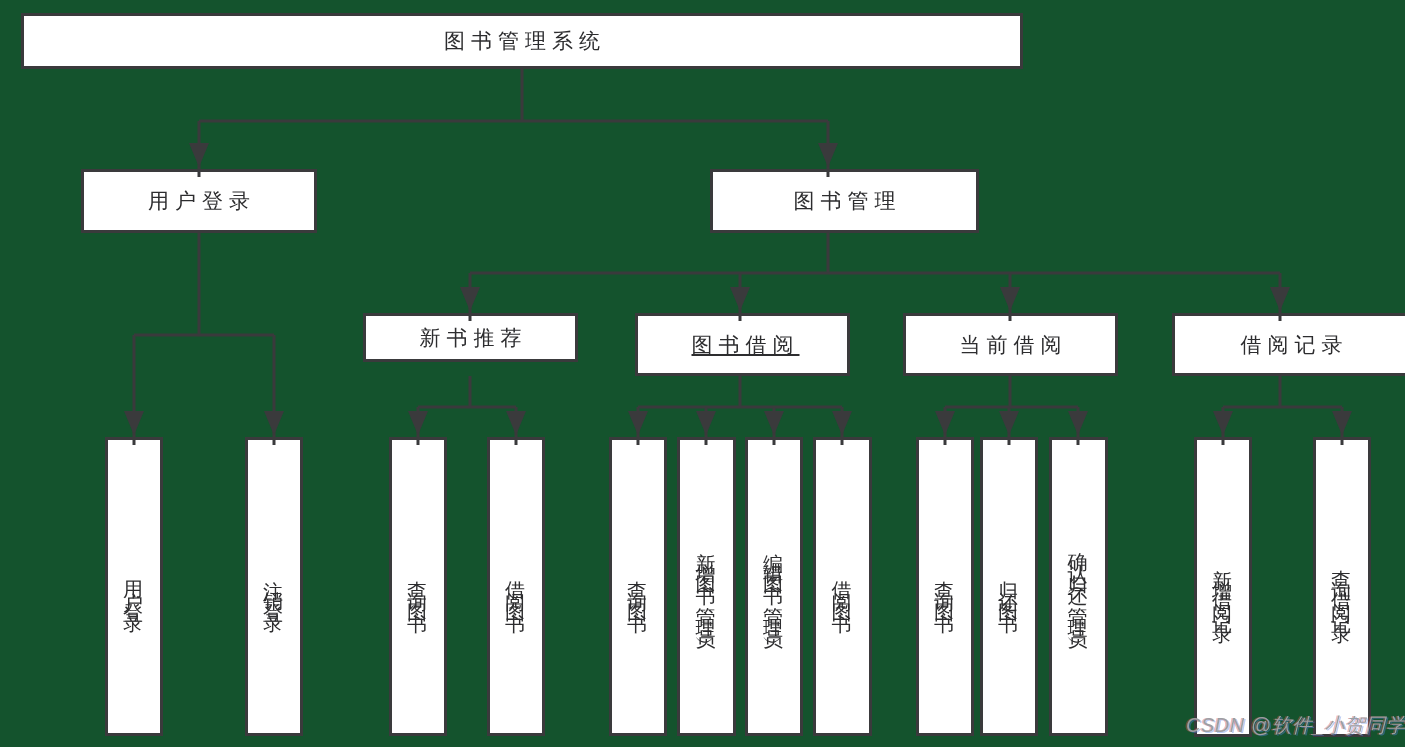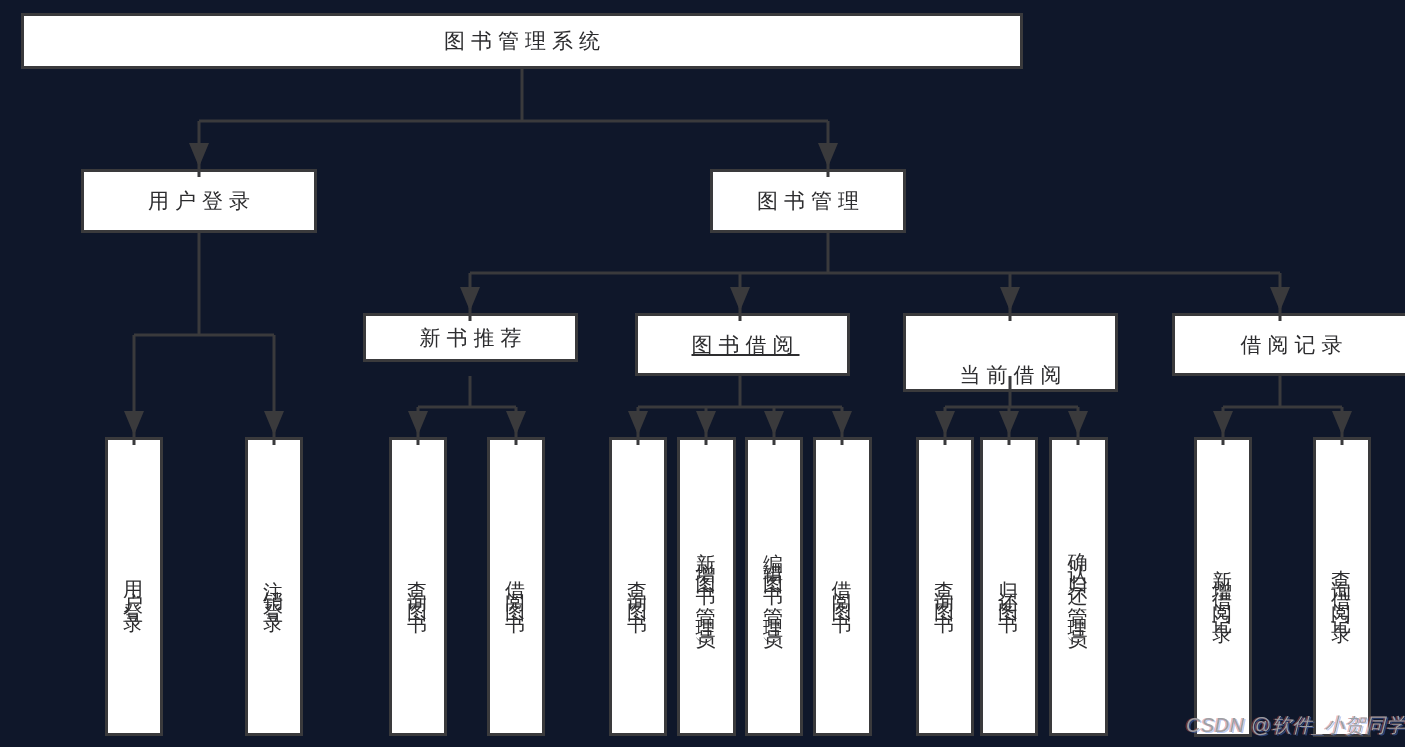--- a/index.html
+++ b/index.html
@@ -1,20 +1,20 @@
 <!DOCTYPE html>
 <html><head>
 <meta charset="utf-8">
 <style>
   html, body { margin: 0; padding: 0; background: #ffffff; }
   .stage {
     position: relative;
     width: 1405px;
     height: 747px;
-    background: #0f172a;
+    background: #14532d;
     overflow: hidden;
     font-family: "Liberation Sans", "DejaVu Sans", sans-serif;
   }
   .node {
     position: absolute;
     box-sizing: border-box;
     background: #ffffff;
     border: 3px solid #3a3a3c;
     display: flex;
     align-items: center;
@@ -103,31 +103,31 @@
     </g>
   </svg>
 
   <div class="node h" style="left:21px; top:13px; width:1002px; height:56px;">
     <span class="lbl">图书管理系统</span>
   </div>
 
   <div class="node h" style="left:81px; top:169px; width:236px; height:64px;">
     <span class="lbl">用户登录</span>
   </div>
-  <div class="node h" style="left:710px; top:169px; width:196px; height:64px;">
+  <div class="node h" style="left:710px; top:169px; width:269px; height:64px;">
     <span class="lbl">图书管理</span>
   </div>
 
   <div class="node h" style="left:363px; top:313px; width:215px; height:49px;">
     <span class="lbl">新书推荐</span>
   </div>
   <div class="node h" style="left:635px; top:313px; width:215px; height:63px;text-decoration:underline;">
     <span class="lbl">图书借阅</span>
   </div>
-  <div class="node h" style="left:903px; top:313px; width:215px; height:79px;align-items:flex-end;">
+  <div class="node h" style="left:903px; top:313px; width:215px; height:63px;">
     <span class="lbl">当前借阅</span>
   </div>
   <div class="node h" style="left:1172px; top:313px; width:239px; height:63px;">
     <span class="lbl">借阅记录</span>
   </div>
 
   <div class="node v" style="left:105px; top:437px; width:58px; height:299px;">
     <span class="lbl">用户登录</span>
   </div>
   <div class="node v" style="left:245px; top:437px; width:58px; height:299px;">

